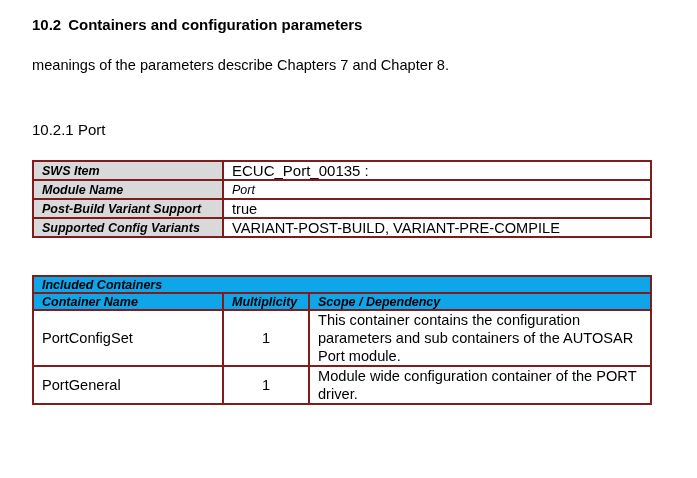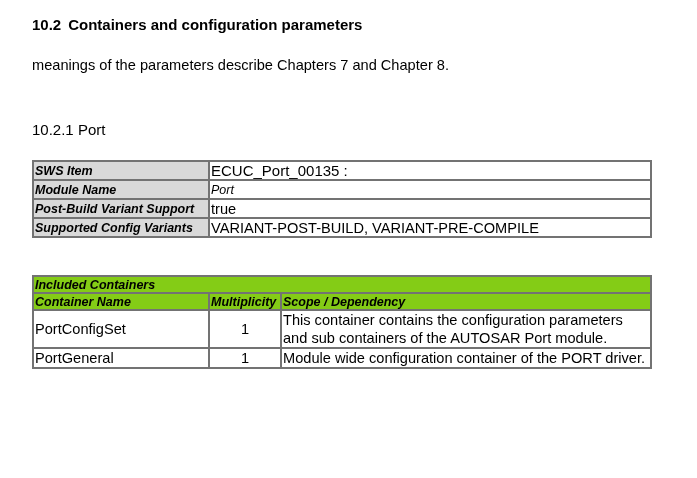--- a/index.html
+++ b/index.html
@@ -3,29 +3,29 @@
 <meta charset="utf-8">
 <style>
   html, body { margin: 0; padding: 0; background: #ffffff; }
   body { width: 697px; height: 478px; position: relative; overflow: hidden; font-family: "Liberation Sans", sans-serif; color: #000; }
   .h2 { position: absolute; left: 32px; top: 16px; font-size: 15px; font-weight: bold; letter-spacing: 0; }
   .h2 .num { margin-right: 7px; }
   .para { position: absolute; left: 32px; top: 56px; width: 604px; font-size: 14.6px; line-height: 19px; text-align: justify; text-align-last: left; }
   .para .l1 { display: block; text-align: justify; text-align-last: justify; }
   .h3 { position: absolute; left: 32px; top: 121px; font-size: 15px; font-weight: normal; }
   table { border-collapse: collapse; position: absolute; }
-  td { border: 2px solid #737373; padding: 0 1px; vertical-align: middle; }
+  td { border: 2px solid #7f1d1d; padding: 0 8px; vertical-align: middle; }
   .t1 { left: 32px; top: 160px; width: 620px; }
   .t1 td { height: 17px; line-height: 16px; }
   .t1 .lab { width: 172px; background: #d9d9d9; font-weight: bold; font-style: italic; font-size: 12.5px; white-space: nowrap; }
   .t1 .val { font-size: 14.6px; }
   .t1 .val.small-italic { font-style: italic; font-size: 12.5px; }
   .t1 .val.bold { font-weight: normal; font-size: 15px; }
   .t2 { left: 32px; top: 275px; width: 620px; }
-  .t2 .hdr td { background: #84cc16; font-weight: bold; font-style: italic; font-size: 12.5px; height: 15px; line-height: 14px; white-space: nowrap; }
+  .t2 .hdr td { background: #0ea5e9; font-weight: bold; font-style: italic; font-size: 12.5px; height: 15px; line-height: 14px; white-space: nowrap; }
   .t2 .c1 { width: 172px; }
   .t2 .c2 { width: 68px; }
   .t2 .row td { font-size: 14.6px; line-height: 18px; }
   .t2 .row .c2 { text-align: center; }
 </style>
 </head>
 <body>
 
 <div class="h2">
   <span class="num">10.2</span><span>Containers and configuration parameters</span>

